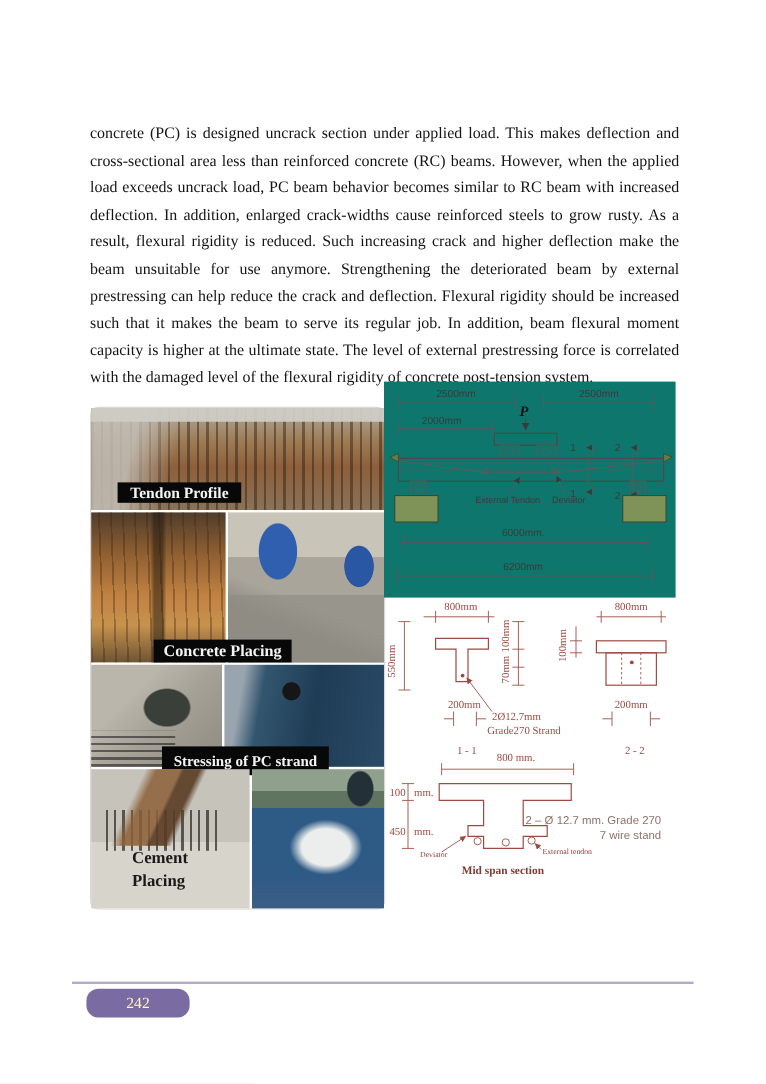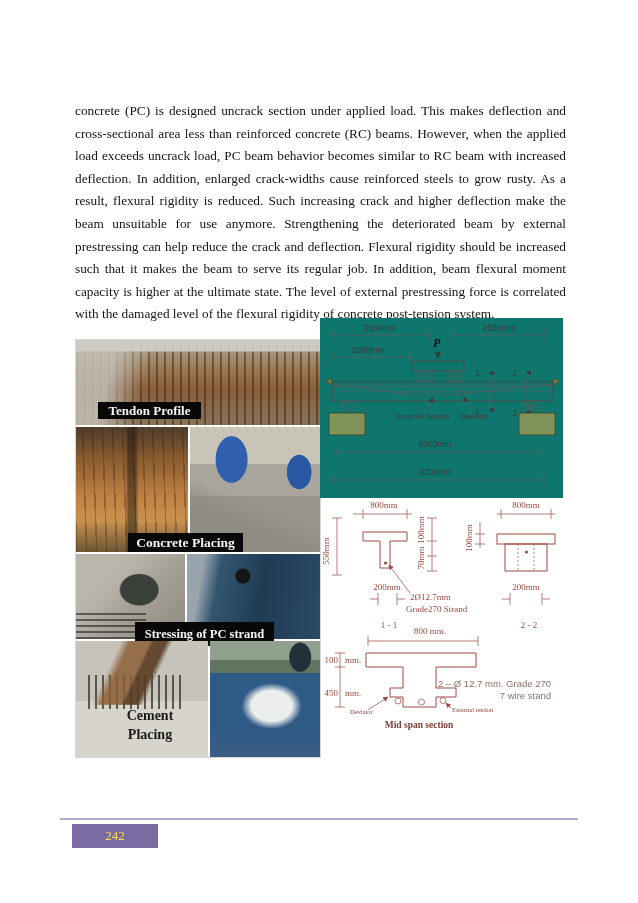--- a/index.html
+++ b/index.html
@@ -6,29 +6,29 @@
   .page{
     position:relative;width:638px;height:903px;background:#ffffff;
     font-family:"Liberation Serif",serif;overflow:hidden;
   }
   
   .body-text{
     position:absolute;left:75px;top:87px;width:491px;
     font-size:13.3px;line-height:22.55px;text-align:justify;color:#141414;
   }
   
-  .montage{position:absolute;left:76px;top:340px;width:244px;height:417px;background:#fff;outline:1px solid #d8d8d4;}
+  .montage{position:absolute;left:76px;top:340px;width:244px;height:417px;background:#fff;outline:1px solid #d8d8d4;border-radius:6px;}
   .ph{position:absolute;overflow:hidden;}
   .ph-label{
     position:absolute;background:#080808;color:#f4f4f4;
     font-family:"Liberation Serif",serif;font-weight:bold;
     display:flex;align-items:center;justify-content:center;white-space:nowrap;
   }
   .grout-label{
-    position:absolute;text-align:center;color:#1a1a1a;font-weight:bold;
+    position:absolute;text-align:left;color:#1a1a1a;font-weight:bold;
     font-size:14px;line-height:19px;font-family:"Liberation Serif",serif;
   }
   .ph1{
     left:0;top:0;width:244px;height:85px;
     background-image:
       linear-gradient(180deg, rgba(206,204,197,.95) 0 13%, rgba(206,204,197,0) 14%),
       linear-gradient(104deg, rgba(196,192,184,.85) 0 16%, rgba(196,192,184,0) 30%),
       repeating-linear-gradient(90deg, rgba(38,28,16,.45) 0 2px, rgba(38,28,16,0) 2px 8px),
       linear-gradient(180deg,#b1aa9e 0%, #9e7c56 32%, #8d5f3a 58%, #8a7257 100%);
   }
@@ -96,21 +96,21 @@
   .mnote{font:9.5px "Liberation Sans",sans-serif;fill:#8d7168;}
   .mln{stroke:#9c4a42;stroke-width:1;fill:none;}
   .mln-thin{stroke:#a45a50;stroke-width:0.8;fill:none;}
   
   .caption{position:absolute;left:0;top:776px;width:100%;text-align:center;font-size:13.2px;color:#111;}
   .caption b{font-weight:bold;}
   
   .footer-line{position:absolute;left:60px;top:818px;width:518px;height:2px;background:#b3abc8;}
   .page-badge{
     position:absolute;left:72px;top:824px;width:86px;height:24px;background:#7b6ba3;
-    color:#fde047;font-size:13px;display:flex;align-items:center;justify-content:center;
+    color:#fef9c3;font-size:13px;display:flex;align-items:center;justify-content:center;border-radius:10px;
   }
   .authors{
     position:absolute;left:166px;top:830px;font-size:11.5px;color:#1c1c1c;
     white-space:pre-wrap;word-spacing:2px;
   }
 </style>
 </head>
 <body>
 
 <div class="page">

